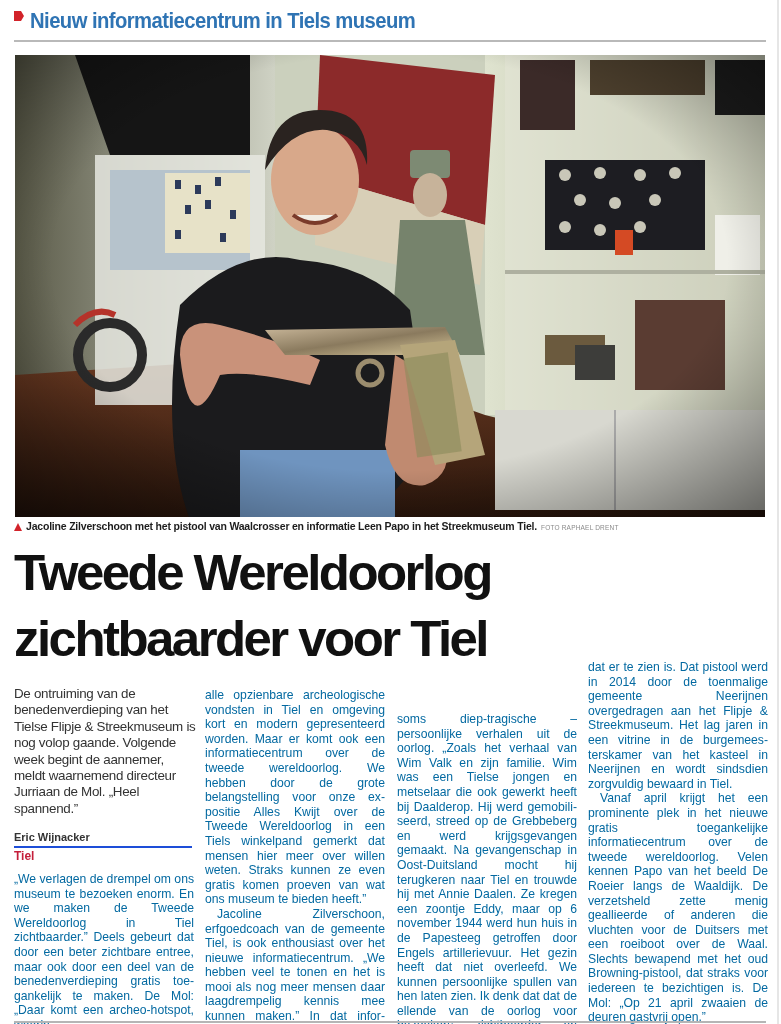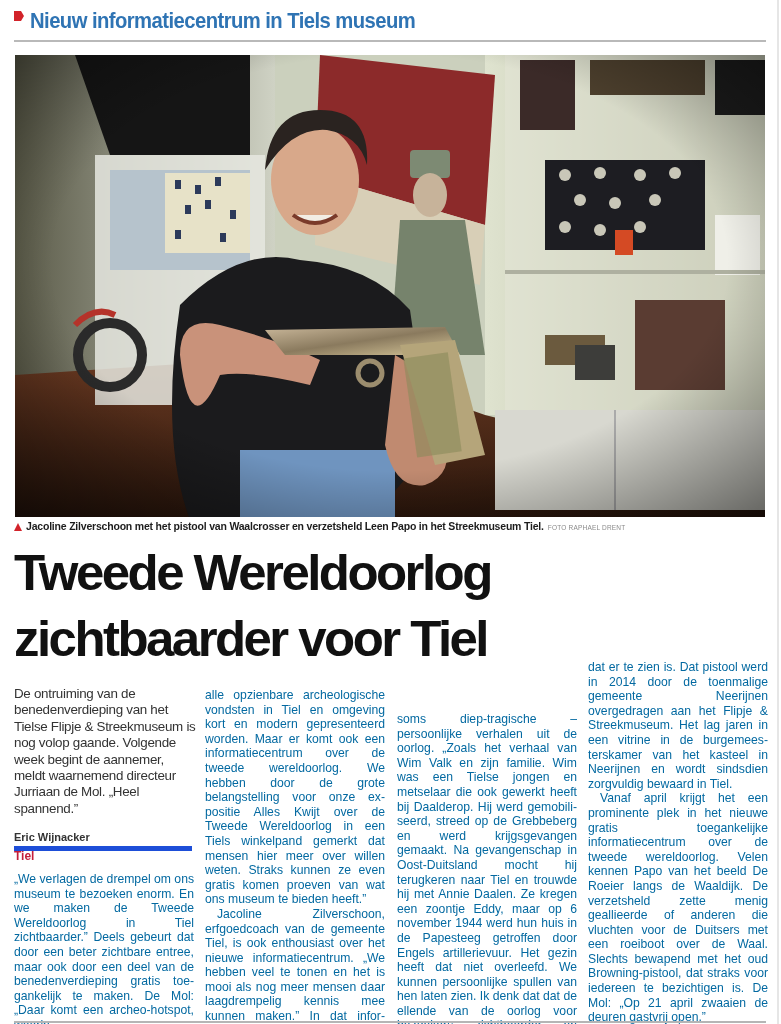--- a/index.html
+++ b/index.html
@@ -16,21 +16,21 @@
 
   .caption { position: absolute; left: 14px; top: 520px; font-size: 10.5px; white-space: nowrap; }
   .caption .tri { display: inline-block; width: 0; height: 0; border-left: 4px solid transparent; border-right: 4px solid transparent; border-bottom: 8px solid #d2232a; margin-right: 4px; vertical-align: -1px; }
   .caption .ctext { font-weight: bold; color: #1d1d1d; letter-spacing: -0.2px; }
   .caption .credit { font-size: 6.5px; color: #8a8a8a; margin-left: 4px; text-transform: uppercase; letter-spacing: 0.2px; }
 
   .headline { position: absolute; left: 14px; top: 540px; width: 760px; font-family: "Liberation Sans", sans-serif; font-weight: bold; color: #111; font-size: 50px; line-height: 66px; letter-spacing: -2.5px; }
   .headline div { transform: scaleX(1.02); transform-origin: left; white-space: nowrap; }
 
   .intro { position: absolute; left: 14px; top: 686px; width: 184px; font-size: 13.4px; line-height: 16.4px; color: #333; letter-spacing: -0.3px; }
-  .byline { position: absolute; left: 14px; top: 831px; width: 178px; font-size: 11px; font-weight: bold; color: #333; border-bottom: 5px solid #1d4ed8; padding-bottom: 3px; }
+  .byline { position: absolute; left: 14px; top: 831px; width: 178px; font-size: 11px; font-weight: bold; color: #333; border-bottom: 2px solid #1d4ed8; padding-bottom: 3px; }
   .dateline { position: absolute; left: 14px; top: 849px; font-size: 12px; font-weight: bold; color: #c41e3a; }
 
   .col { position: absolute; font-family: Liberation Sans, sans-serif; font-size: 12.2px; line-height: 14.6px; color: #0369a1; text-align: justify; hyphens: manual; }
   .col p { margin: 0; }
   .col p.indent { text-indent: 12px; }
   .col1 { left: 14px; top: 872px; width: 180px; }
   .col2 { left: 205px; top: 688px; width: 180px; }
   .col3 { left: 397px; top: 712px; width: 180px; }
   .col4 { left: 588px; top: 660px; width: 180px; }
 
@@ -141,21 +141,21 @@
 
     <polygon points="250,275 430,272 445,300 270,300" fill="url(#gun)"></polygon>
     <polygon points="385,290 440,285 470,400 420,410" fill="#b5a57a"></polygon>
     <rect x="395" y="300" width="45" height="100" fill="#8a8a5a" opacity="0.6" transform="rotate(-8 417 350)"></rect>
     <circle cx="355" cy="318" r="12" fill="none" stroke="#9c8d6e" stroke-width="5"></circle>
     <rect x="0" y="0" width="750" height="462" fill="url(#vign)"></rect>
   </svg>
 </div>
 
 <div class="caption">
-  <span class="tri"></span><span class="ctext">Jacoline Zilverschoon met het pistool van Waalcrosser en verzetsheld Leen Papo in het Streekmuseum Tiel.</span><span class="credit">Foto Raphael Drent</span>
+  <span class="tri"></span><span class="ctext">Jacoline Zilverschoon met het pistool van Waalcrosser en informatie Leen Papo in het Streekmuseum Tiel.</span><span class="credit">Foto Raphael Drent</span>
 </div>
 
 <div class="headline">
   <div>Tweede Wereldoorlog</div>
   <div>zichtbaarder voor Tiel</div>
 </div>
 
 <div class="intro">De ontruiming van de benedenverdieping van het Tielse Flipje &amp; Streekmuseum is nog volop gaande. Volgende week begint de aannemer, meldt waarnemend directeur Jurriaan de Mol. „Heel spannend.”</div>
 <div class="byline">Eric Wijnacker</div>
 <div class="dateline">Tiel</div>

